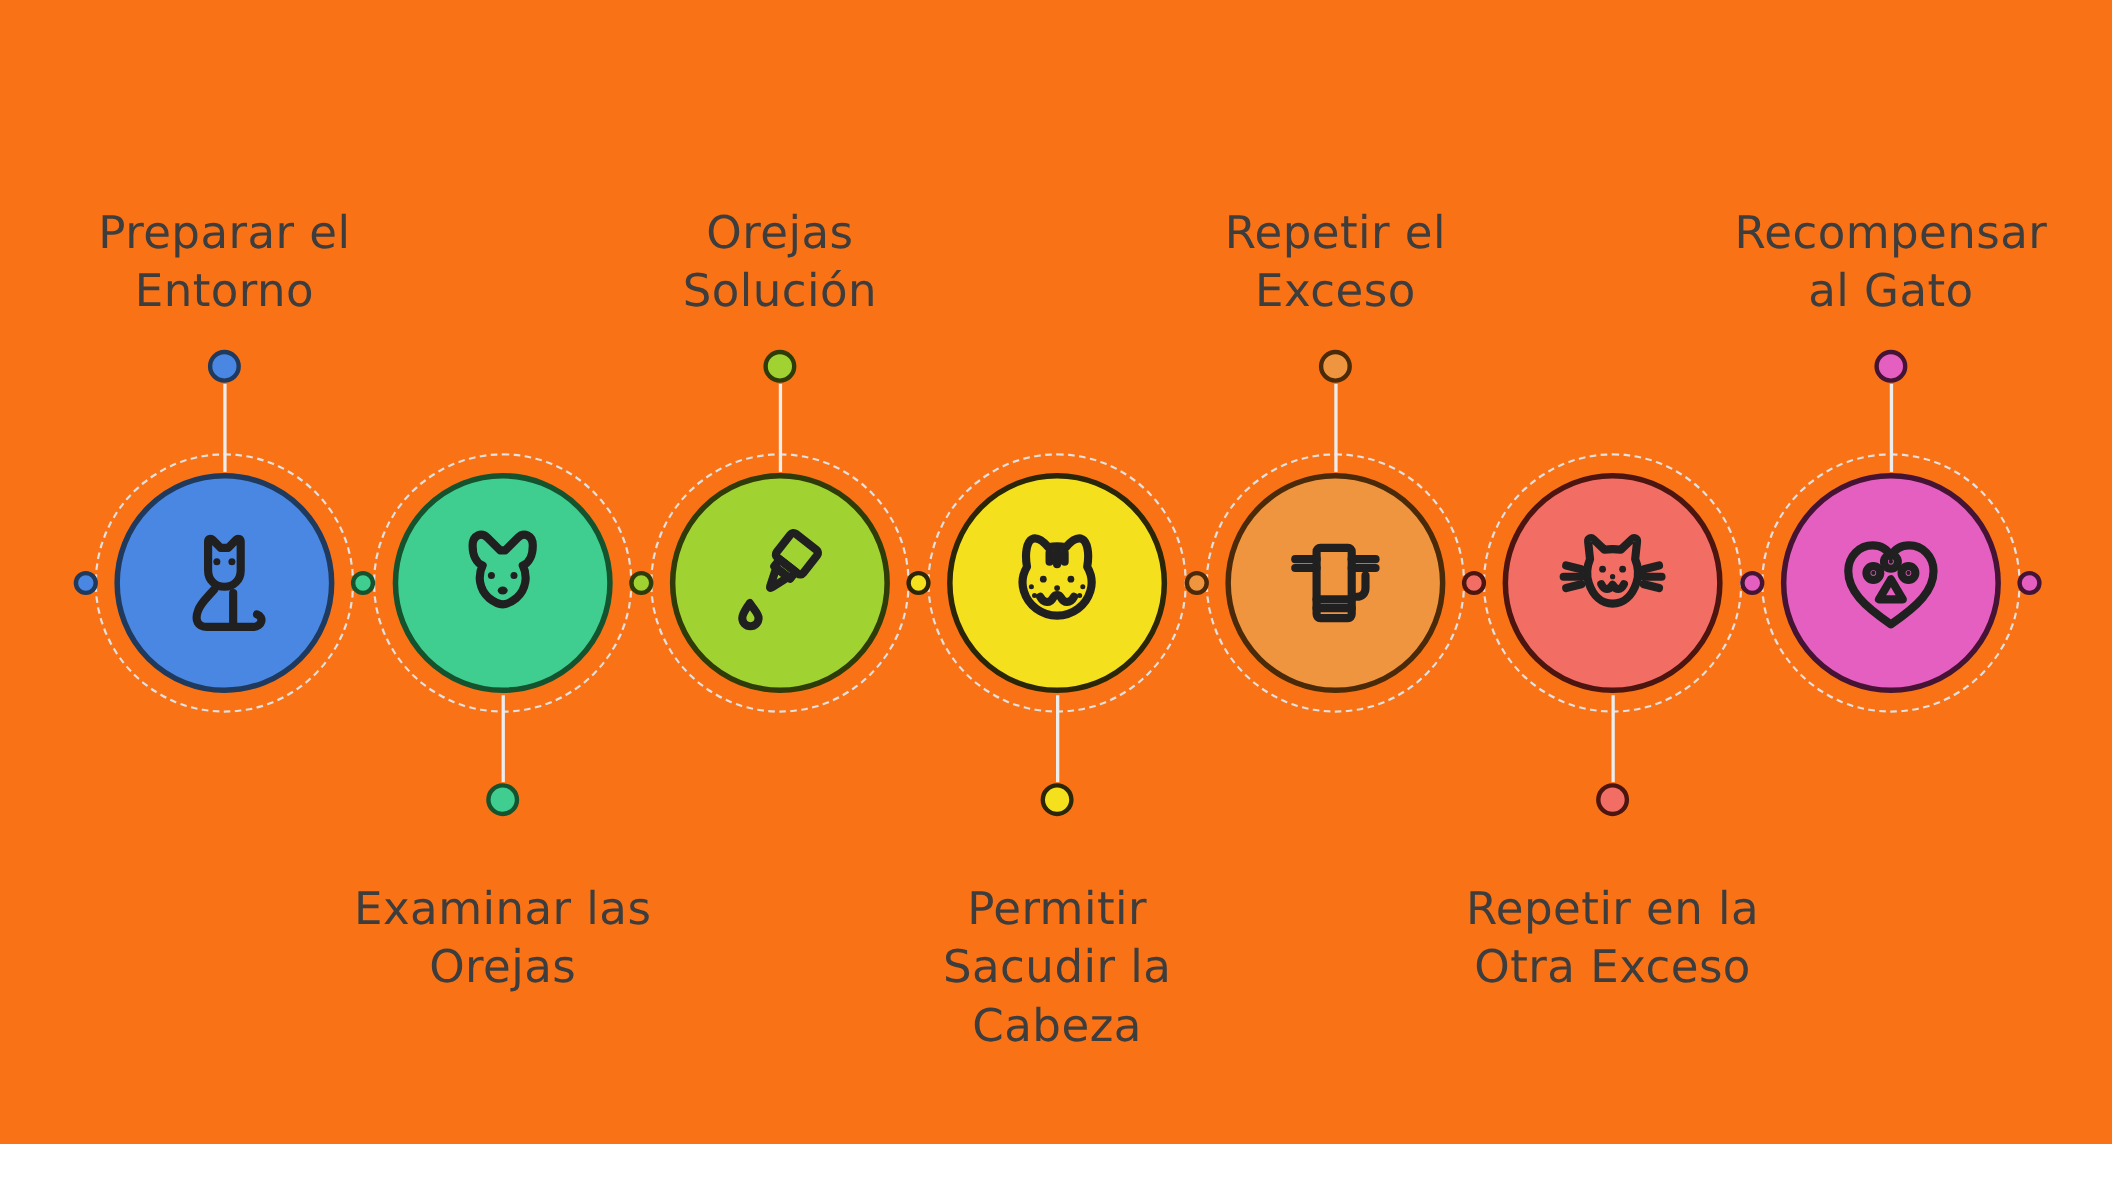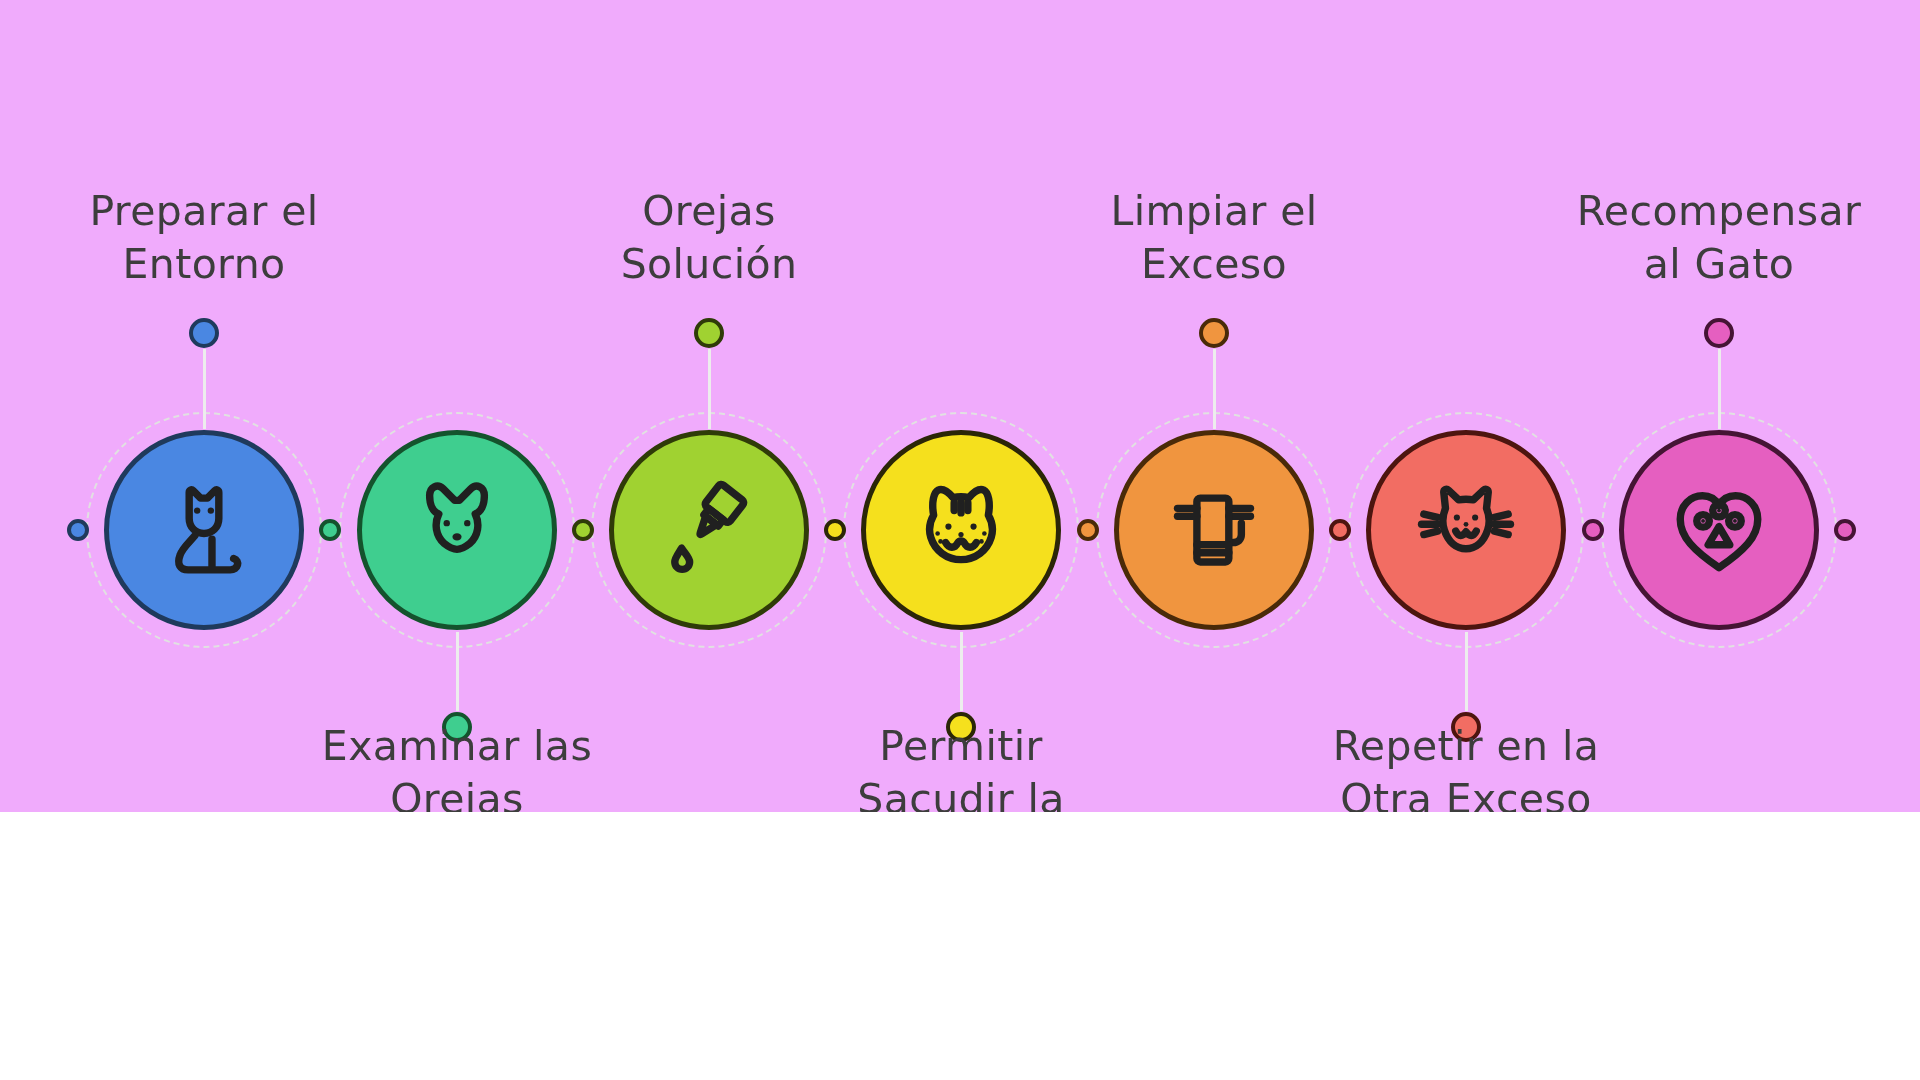--- a/index.html
+++ b/index.html
@@ -1,17 +1,17 @@
 <!DOCTYPE html>
 <html style="--ink: #202020; --text: #3d3d3d;"><head>
 <meta charset="utf-8">
 <style>
   html,body{margin:0;padding:0;background:#fff;}
   .canvas{
-    position:relative;width:1920px;height:812px;background:#f0abfc;
+    position:relative;width:1920px;height:1040px;background:#f97316;
     overflow:hidden;font-family:"DejaVu Sans", sans-serif;
   }
   .step{position:absolute;top:0;width:0;height:100%;}
   .step:nth-of-type(1){left:204px;}
   .step:nth-of-type(2){left:457px;}
   .step:nth-of-type(3){left:709px;}
   .step:nth-of-type(4){left:961px;}
   .step:nth-of-type(5){left:1214px;}
   .step:nth-of-type(6){left:1466px;}
   .step:nth-of-type(7){left:1719px;}
@@ -33,21 +33,21 @@
     border:4.5px solid var(--d,#222);background:var(--c,#ccc);
   }
   .step.top    .node{top:318px;}
   .step.bottom .node{top:712px;}
   .label{
     position:absolute;left:-175px;width:350px;text-align:center;
     white-space:pre-line;font-size:41px;line-height:53px;
     color:var(--text,#3d3d3d);letter-spacing:.4px;
   }
   .step.top    .label{top:185px;}
-  .step.bottom .label{top:720px;}
+  .step.bottom .label{top:800px;}
 
   .rail-dot{
     position:absolute;top:519px;width:14px;height:14px;border-radius:50%;
     border:4px solid #222;
   }
 
   svg.icon{width:114px;height:114px;display:block;}
   .icon *{fill:none;stroke:var(--ink,#202020);stroke-width:6.5;
           stroke-linecap:round;stroke-linejoin:round;}
   .icon .f{fill:var(--ink,#202020);stroke:none;}
@@ -142,21 +142,21 @@
         <path d="M18 31 H35"></path>
         <path d="M18 38 H35"></path>
         <path d="M63 31 H82"></path>
         <path d="M63 38 H82"></path>
         <path d="M74 44 V54 C74 58.5 71 61 67 61"></path>
         <rect x="35" y="22" width="28" height="56" rx="3"></rect>
         <path d="M35 63 H63"></path>
         <path d="M35 70 H63"></path>
       </svg>
     </div>
-    <div class="label">Limpiar el
+    <div class="label">Repetir el
 Exceso</div>
   </div>
 
   <div class="step bottom" style="--c: #f26d63; --d: #4d150f;">
     <div class="ring"></div>
     <div class="stem"></div>
     <div class="node"></div>
     <div class="bubble">
       <svg class="icon" viewBox="0 0 100 100">
         <path d="M32 31 L30.5 17 C30.3 14.6 32.8 13.3 34.6 15 L43.5 23.5 C47.7 22.8 52.3 22.8 56.5 23.5 L65.4 15 C67.2 13.3 69.7 14.6 69.5 17 L68 31 C70.5 37 71 44 69 50 C65.5 60.5 58.5 66.5 50 66.5 C41.5 66.5 34.5 60.5 31 50 C29 44 29.5 37 32 31 Z"></path>

